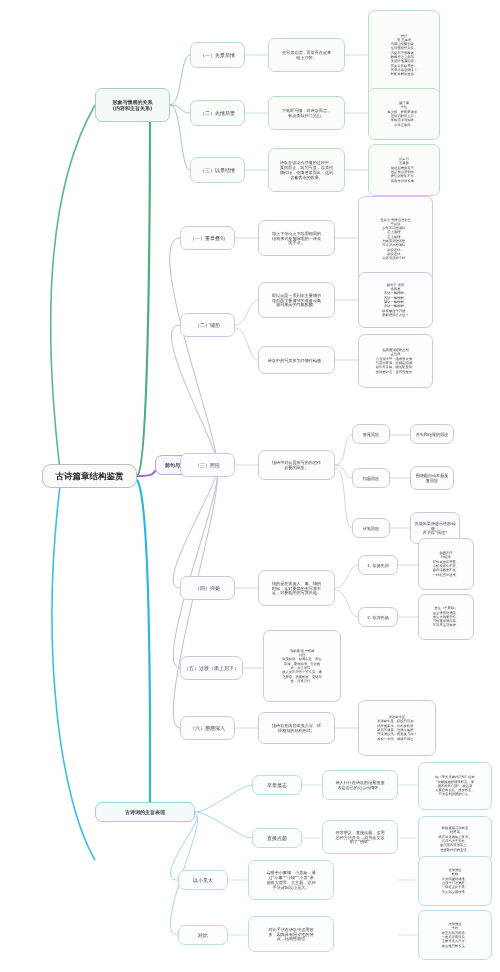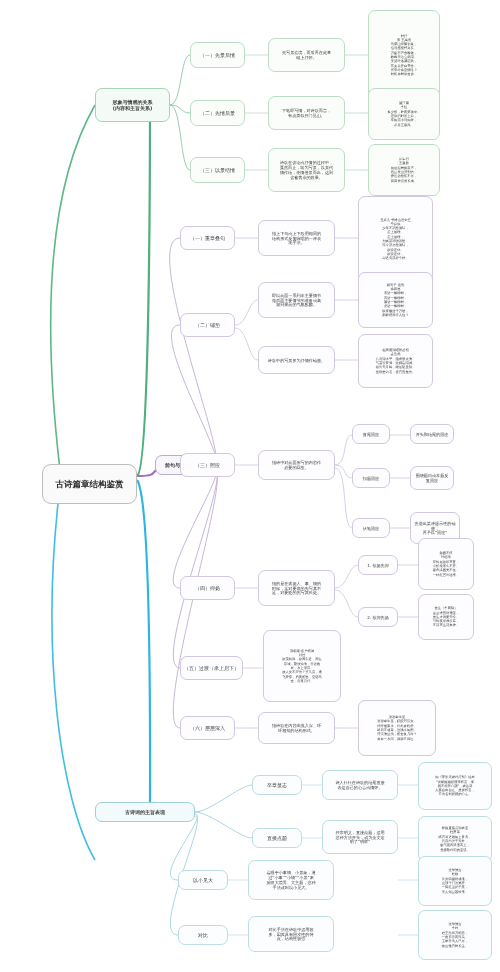--- a/index.html
+++ b/index.html
@@ -109,21 +109,21 @@
     <path d="M302,785 C312,785 312,785 322,785" stroke="#bfdfe8" stroke-width=".8" fill="none"></path>
     <path d="M302,838 C312,838 312,838 322,838" stroke="#bfdfe8" stroke-width=".8" fill="none"></path>
     <path d="M228,880 C238,880 238,880 248,880" stroke="#bfdfe8" stroke-width=".8" fill="none"></path>
     <path d="M228,935 C238,935 238,935 248,935" stroke="#bfdfe8" stroke-width=".8" fill="none"></path>
     <path d="M398,785 C408,785 408,785 418,785" stroke="#bfdfe8" stroke-width=".8" fill="none"></path>
     <path d="M398,838 C408,838 408,838 418,838" stroke="#bfdfe8" stroke-width=".8" fill="none"></path>
     <path d="M398,880 C408,880 408,880 418,880" stroke="#bfdfe8" stroke-width=".8" fill="none"></path>
     <path d="M398,935 C408,935 408,935 418,935" stroke="#bfdfe8" stroke-width=".8" fill="none"></path>
   </svg>
 
-  <div class="node root" style="left:42px; top:464px; width:95px; height:40px;">古诗篇章结构鉴赏</div>
+  <div class="node root" style="left:42px; top:464px; width:95px; height:24px;">古诗篇章结构鉴赏</div>
 
   <div class="node t-green lvl1 sz-m" style="left:95px; top:88px; width:75px; height:34px;">形象与情感的关系
 (内容和主旨关系)</div>
 
   <div class="node t-green sz-m" style="left:190px; top:42px; width:55px; height:26px;">（一）先景后情</div>
   <div class="node t-green sz-s" style="left:268px; top:38px; width:77px; height:34px;">先写景造境，而后再在此基
 础上抒怀。</div>
   <div class="node t-green poem" style="left:368px; top:10px; width:72px; height:90px;">村行
 宋 王禹偁
 马穿山径菊初黄，

